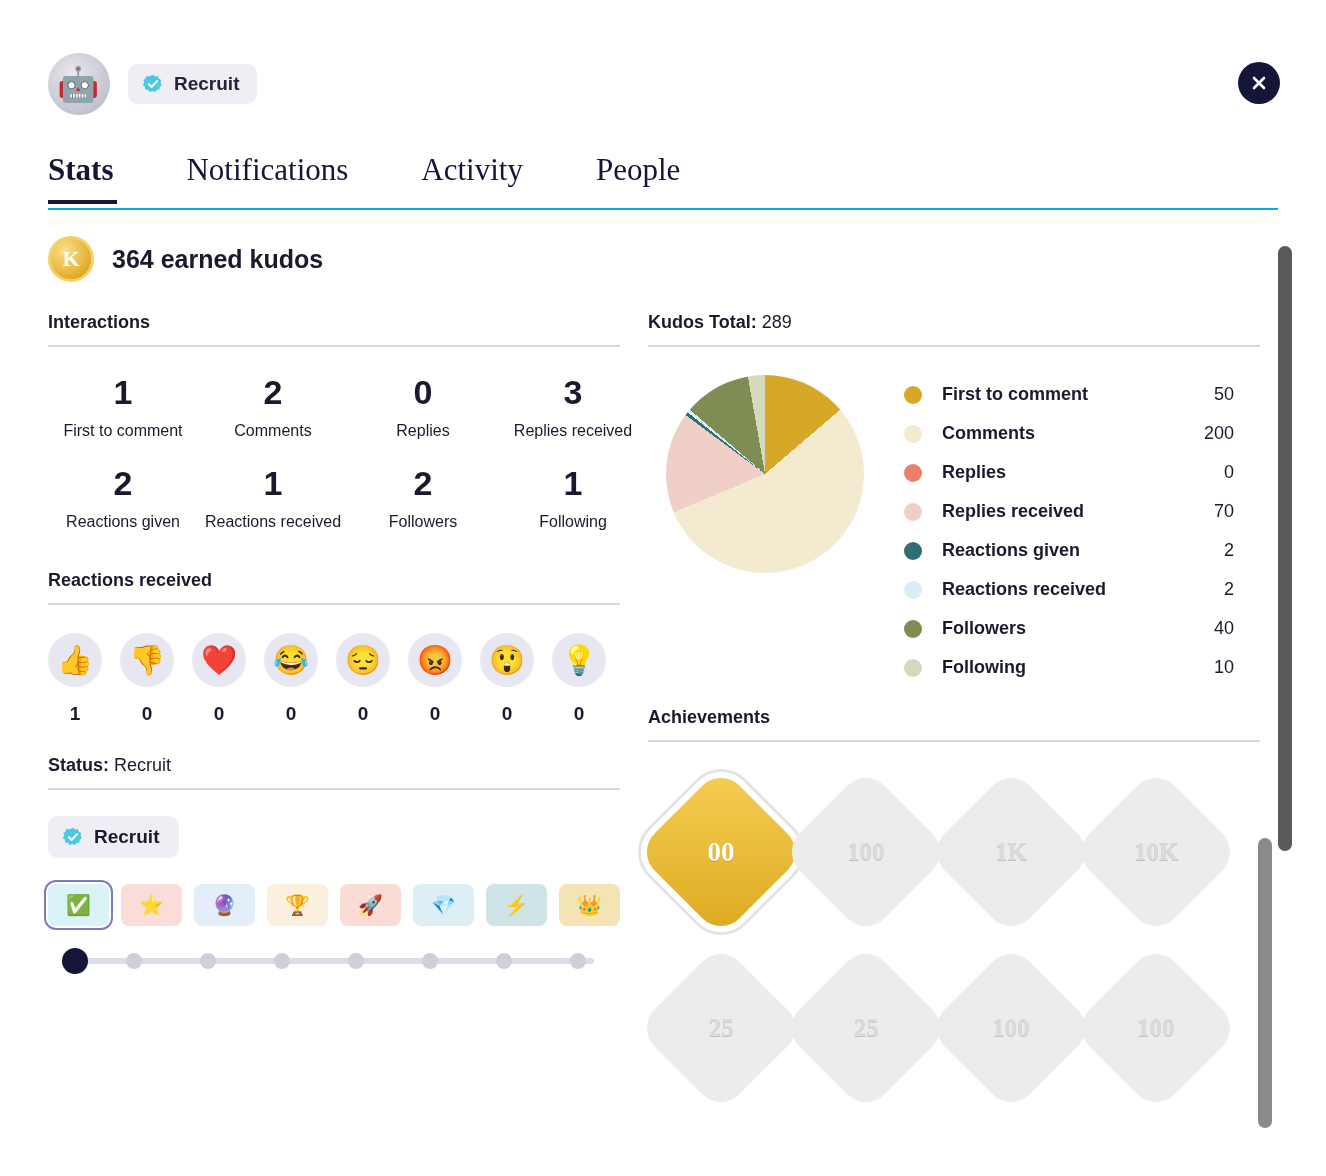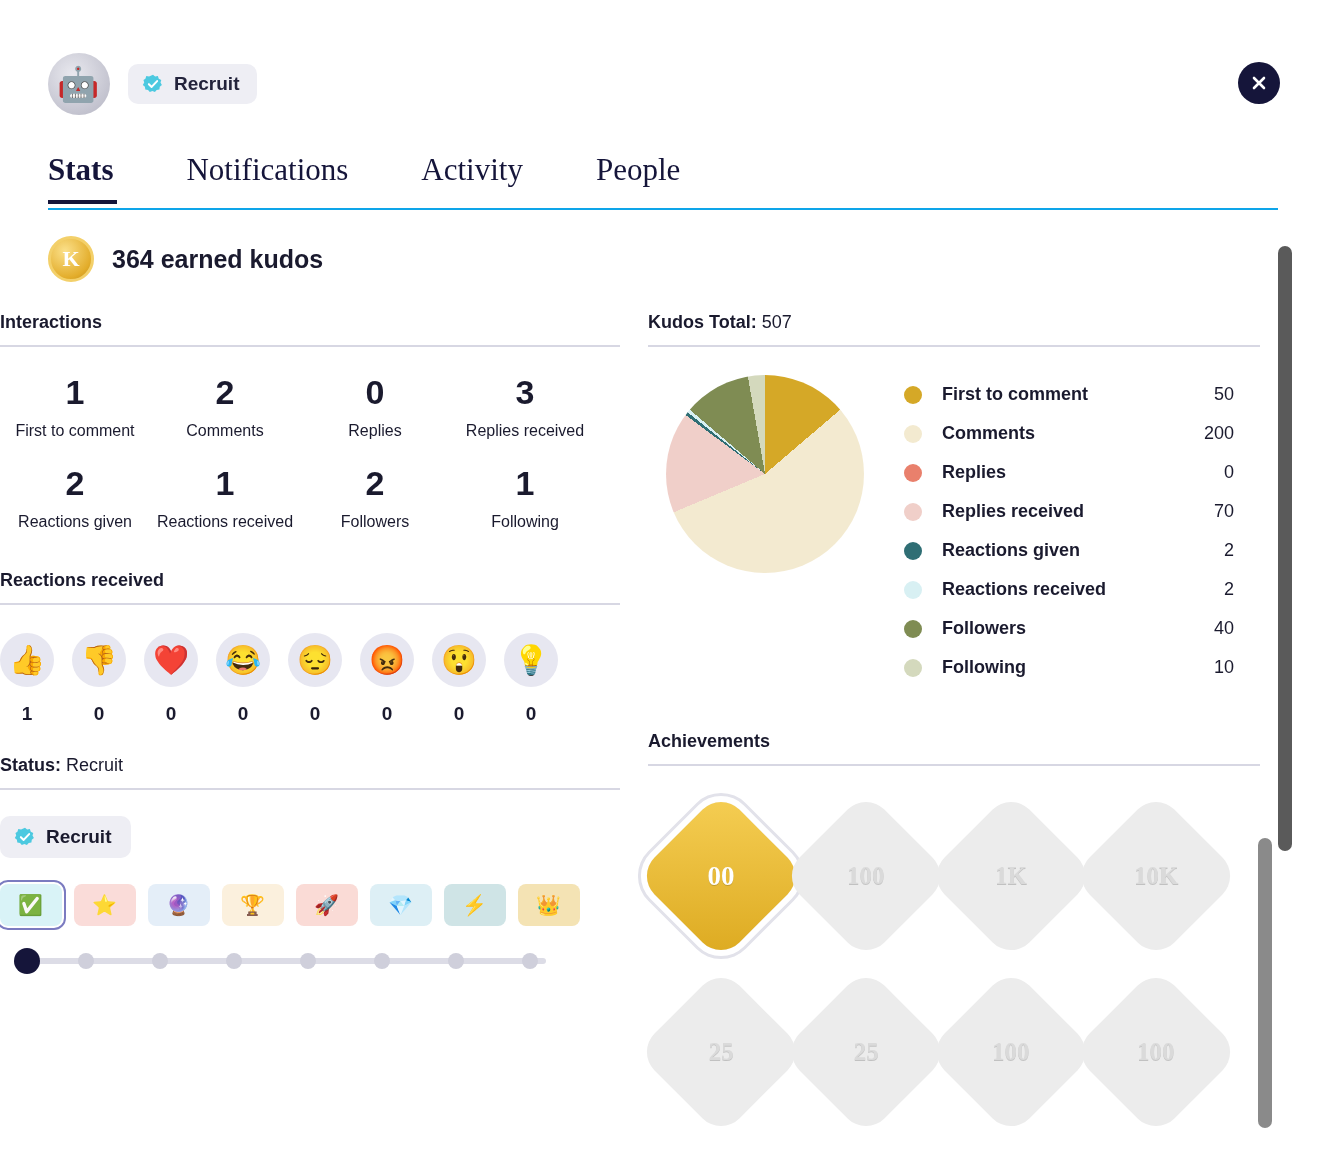--- a/index.html
+++ b/index.html
@@ -83,21 +83,21 @@
     width: 46px; height: 46px; border-radius: 50%;
     background: radial-gradient(circle at 35% 30%, #fbe08a, #e3ad2b 70%, #c08a16);
     border: 3px solid #f3d06a;
     display: flex; align-items: center; justify-content: center;
     color: #fff; font-weight: bold; font-size: 22px;
     font-family: "Liberation Serif", serif;
   }
   .kudos-title { font-size: 25px; font-weight: bold; }
 
   .columns { display: flex; margin-top: 18px; }
-  .col-left { width: 620px; }
+  .col-left { width: 620px; padding-left: 48px; }
   .col-right { width: 640px; padding-left: 28px; }
 
   .sec-title { font-size: 18px; font-weight: bold; margin: 12px 0 0 0; }
   .sec-rule { height: 2px; background: #d7d7e3; margin: 12px 0 0 0; }
 
   
   .inter-grid {
     display: grid; grid-template-columns: repeat(4, 1fr);
     row-gap: 6px; margin-top: 26px;
     width: 600px;
@@ -379,21 +379,21 @@
         <div class="slider-dot" style="left:448px"></div>
         <div class="slider-dot" style="left:522px"></div>
         <div class="slider-dot" style="left:78px"></div>
         <div class="slider-knob" style="left:14px"></div>
       </div>
     </div>
 
     <div class="col-right">
       <div class="kt-line">
         <b>Kudos Total:</b>
-        <span>507</span>
+        <span>289</span>
       </div>
       <div class="sec-rule"></div>
 
       <div class="pie-area">
         <div class="pie" style="background: conic-gradient(
                #d5a827 0deg 49.45deg,
                #f3ead0 49.45deg 247.25deg,
                #e9806c 247.25deg 247.25deg,
                #f0cfc9 247.25deg 306.59deg,
                #2f6e74 306.59deg 308.57deg,
@@ -437,21 +437,21 @@
             <span class="legend-val">40</span>
           </div>
           <div class="legend-row">
             <span class="legend-dot" style="background:#d4d9bd"></span>
             <span class="legend-label">Following</span>
             <span class="legend-val">10</span>
           </div>
         </div>
       </div>
 
-      <div class="sec-title" style="margin-top:44px;">Achievements</div>
+      <div class="sec-title" style="margin-top:20px;">Achievements</div>
       <div class="sec-rule"></div>
 
       <div class="ach-grid">
         <div class="ach">
           <div class="ach-shape gold">
             <span class="ach-inner">00</span>
           </div>
         </div>
         <div class="ach">
           <div class="ach-shape locked">

